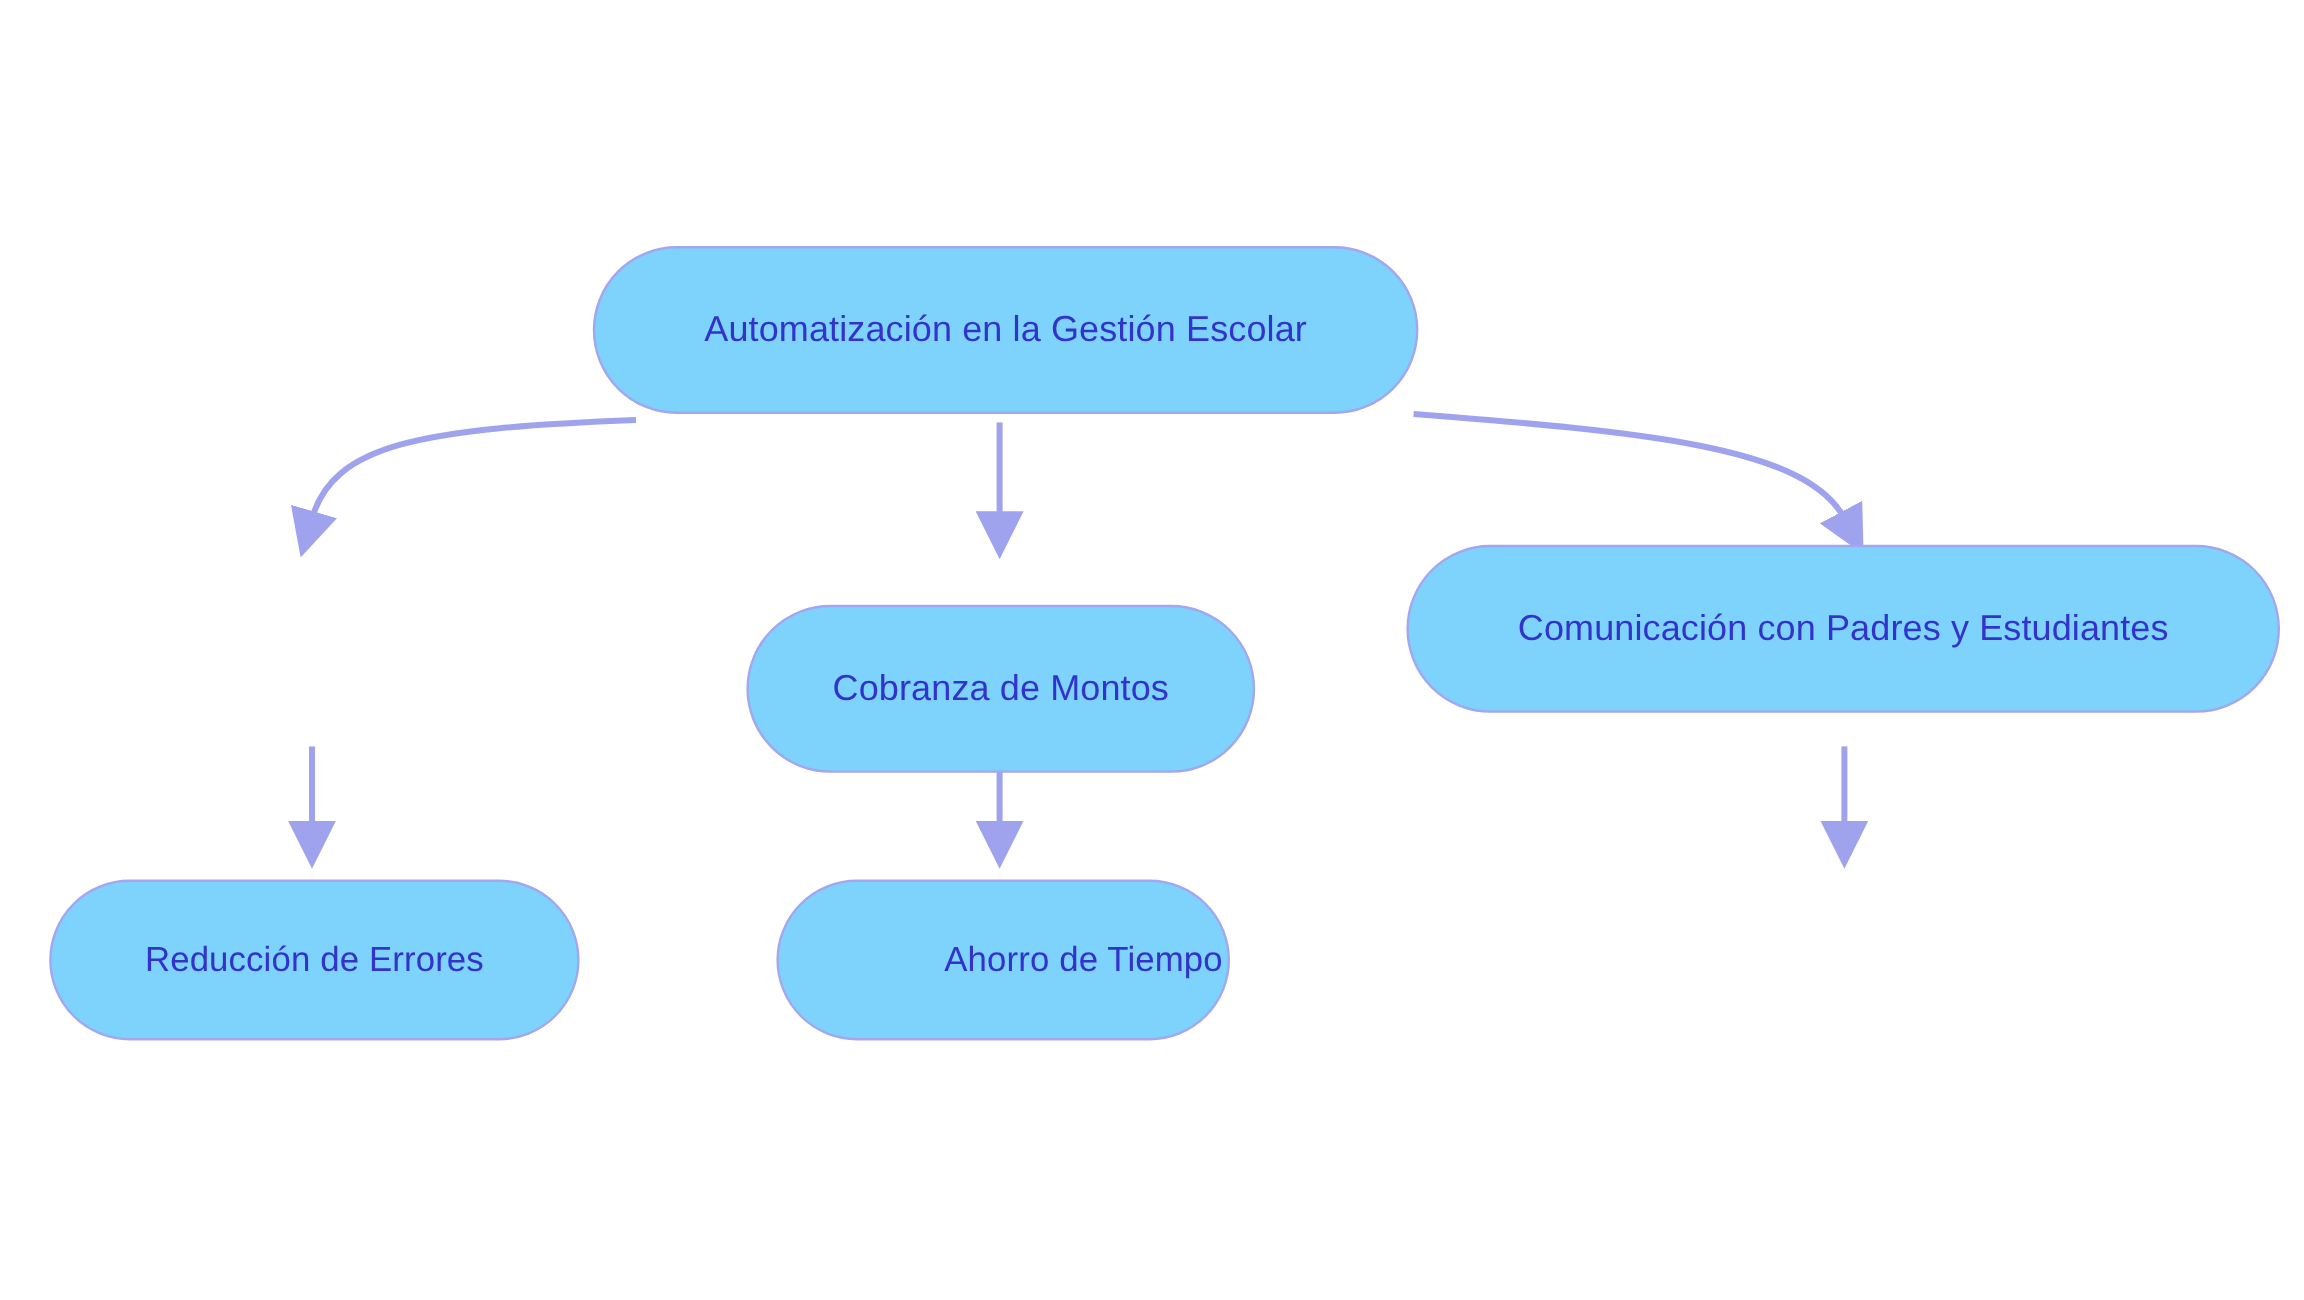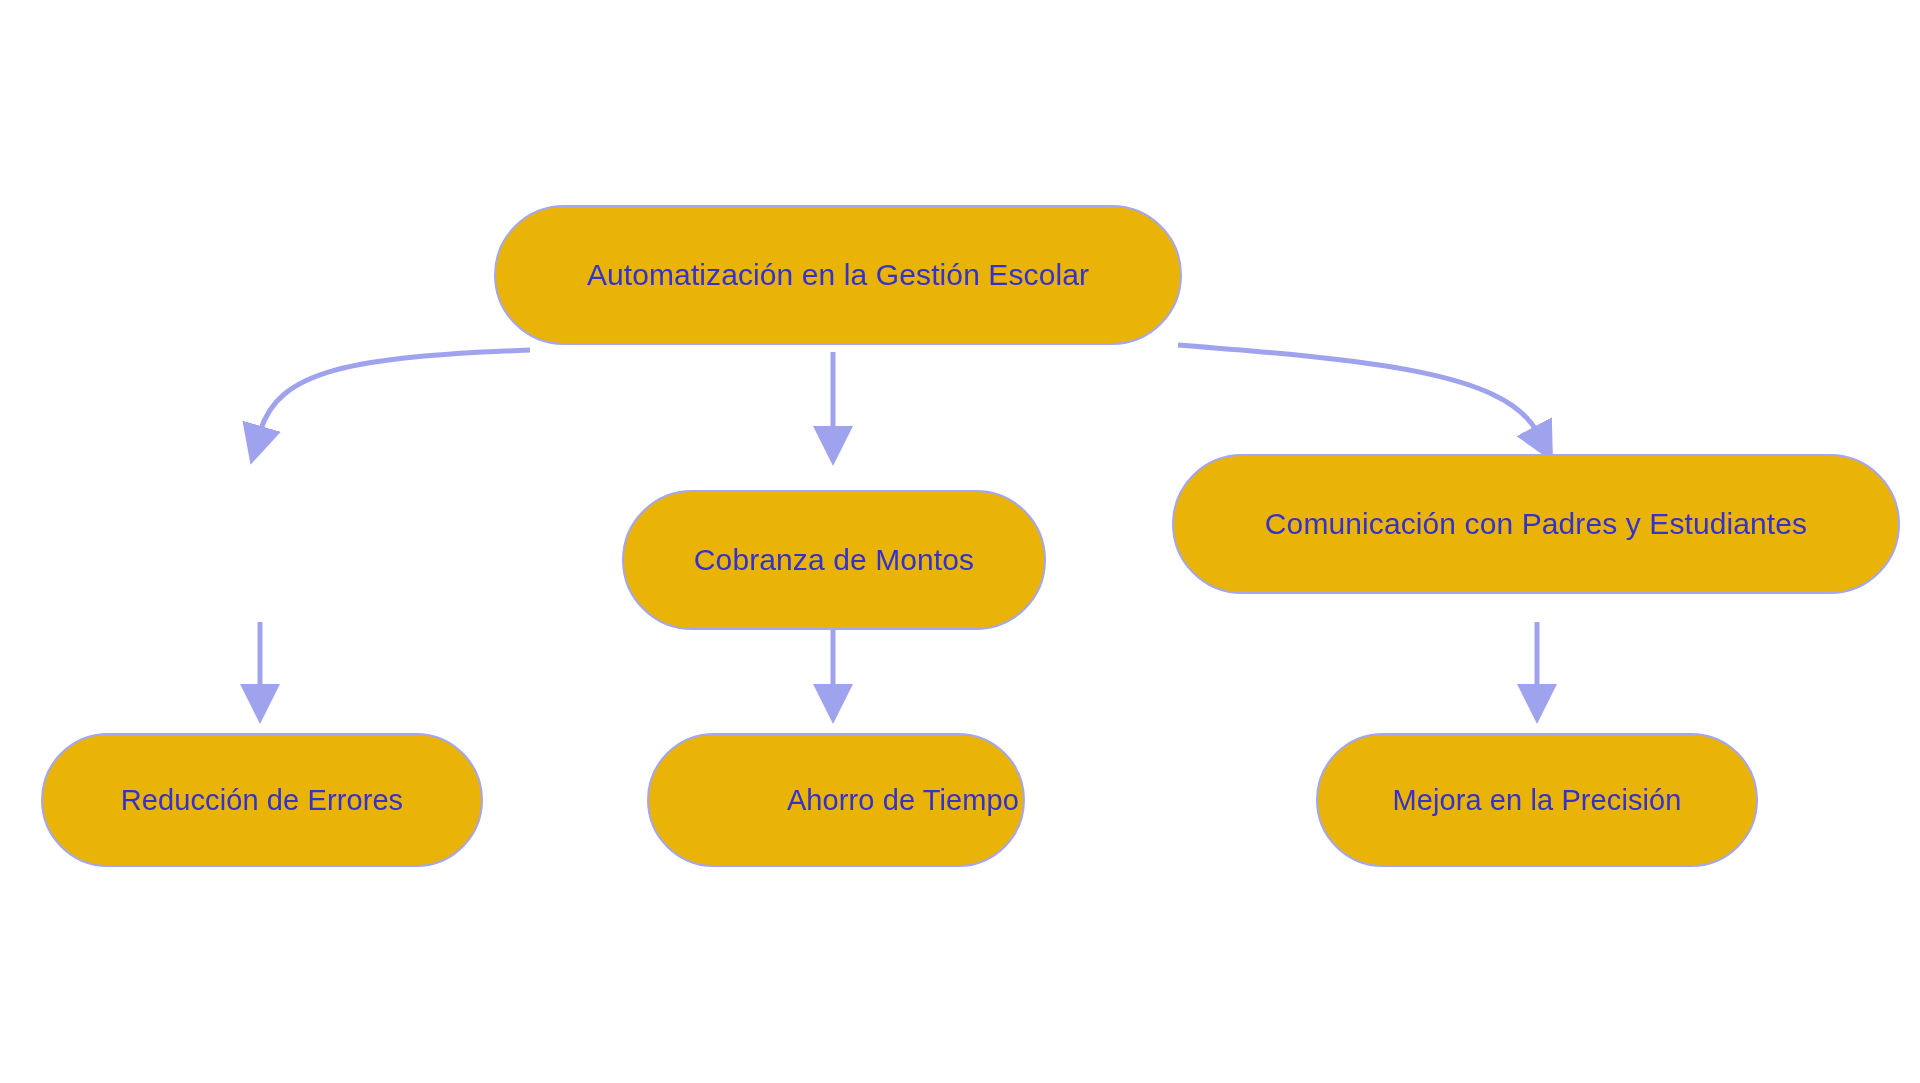--- a/index.html
+++ b/index.html
@@ -31,21 +31,21 @@
     height: 1083px;
     pointer-events: none;
   }
 
   .node {
     position: absolute;
     box-sizing: border-box;
     display: flex;
     align-items: center;
     justify-content: center;
-    background: #eab308;
+    background: #7dd3fc;
     border: 2px solid #a3a6f0;
     border-radius: 999px;
     color: #3333cc;
     white-space: nowrap;
     letter-spacing: 0.1px;
   }
 
   .node .node-label {
     display: block;
     line-height: 1;
@@ -64,21 +64,21 @@
   
   #node-inscripciones {
     left: 20px;
     top: 478px;
     width: 486px;
     height: 140px;
     font-size: 30px;
   }
   #node-cobranza {
     left: 622px;
-    top: 490px;
+    top: 504px;
     width: 424px;
     height: 140px;
     font-size: 30px;
   }
   #node-comunicacion {
     left: 1172px;
     top: 454px;
     width: 728px;
     height: 140px;
     font-size: 30px;
@@ -147,17 +147,14 @@
   </div>
 
   <div class="node" id="node-errores">
     <span class="node-label">Reducción de Errores</span>
   </div>
 
   <div class="node" id="node-ahorro">
     <span class="node-label">Ahorro de Tiempo</span>
   </div>
 
-  <div class="node" id="node-precision">
-    <span class="node-label">Mejora en la Precisión</span>
-  </div>
 
 </div>
 
 </body></html>

